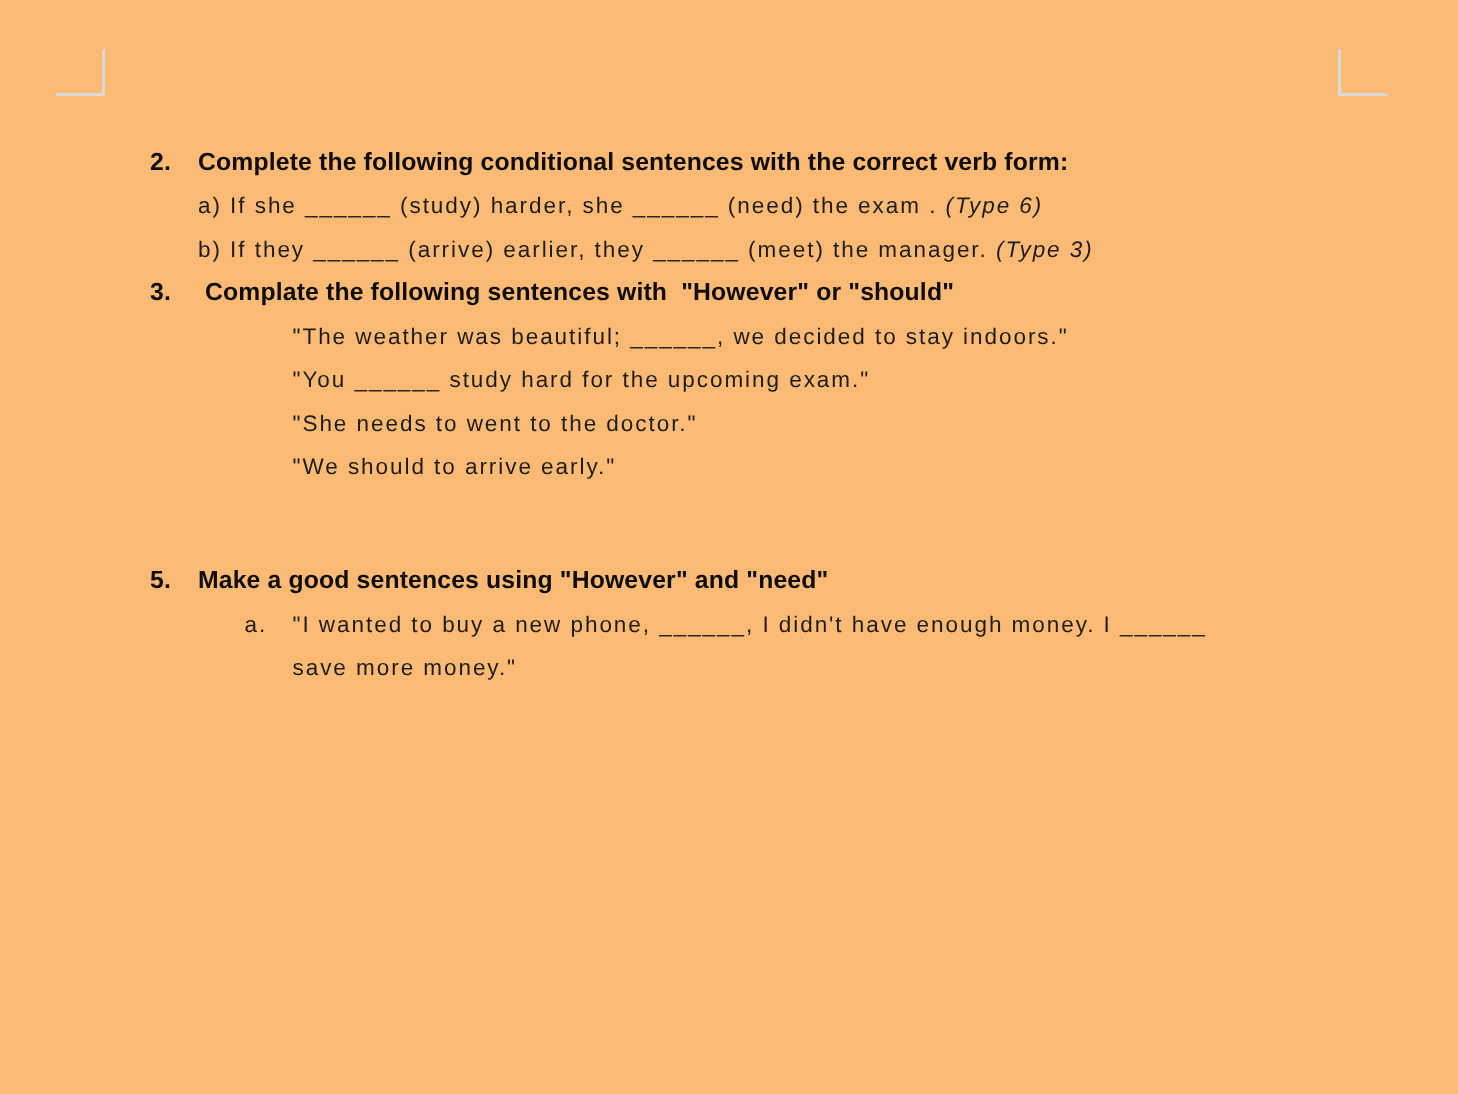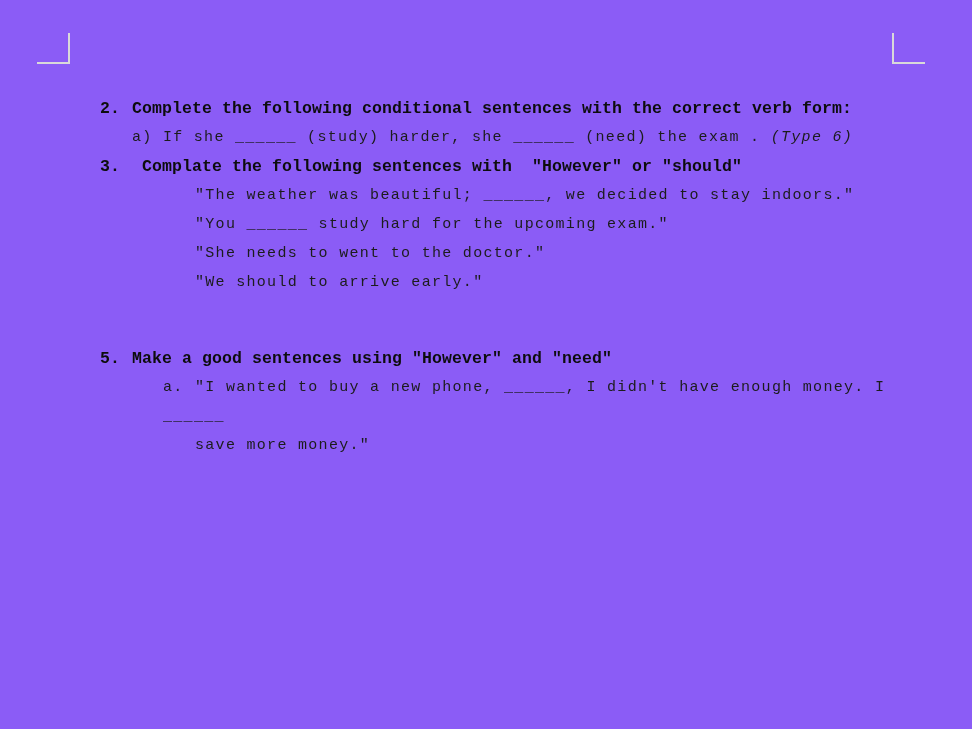--- a/index.html
+++ b/index.html
@@ -4,23 +4,23 @@
 <style>
   html, body {
     margin: 0;
     padding: 0;
     background: #ffffff;
   }
   .page {
     position: relative;
     width: 972px;
     height: 729px;
-    background: #8b5cf6;
+    background: #fdba74;
     overflow: hidden;
-    font-family: Liberation Mono, monospace;
+    font-family: Liberation Sans, sans-serif;
   }
   
   .mark {
     position: absolute;
     top: 33px;
     width: 31px;
     height: 29px;
   }
   .mark-left {
     left: 37px;
@@ -72,20 +72,21 @@
 <div class="page">
 
   <div class="mark mark-left"></div>
   <div class="mark mark-right"></div>
 
   <div class="content">
 
     <div class="section">
       <div class="row heading"><span class="num">2.</span><span>Complete the following conditional sentences with the correct verb form:</span></div>
       <div class="row pad-a"><span>a) If she ______ (study) harder, she ______ (need) the exam . </span><span class="it">(Type 6)</span></div>
+      <div class="row pad-a"><span>b) If they ______ (arrive) earlier, they ______ (meet) the manager. </span><span class="it">(Type 3)</span></div>
     </div>
 
     <div class="section sec-3">
       <div class="row heading"><span class="num">3.</span><span> Complate the following sentences with  "However" or "should"</span></div>
       <div class="row pad-q">"The weather was beautiful; ______, we decided to stay indoors."</div>
       <div class="row pad-q">"You ______ study hard for the upcoming exam."</div>
     </div>
 
     <div class="section">
       <div class="row pad-q">"She needs to went to the doctor."</div>

